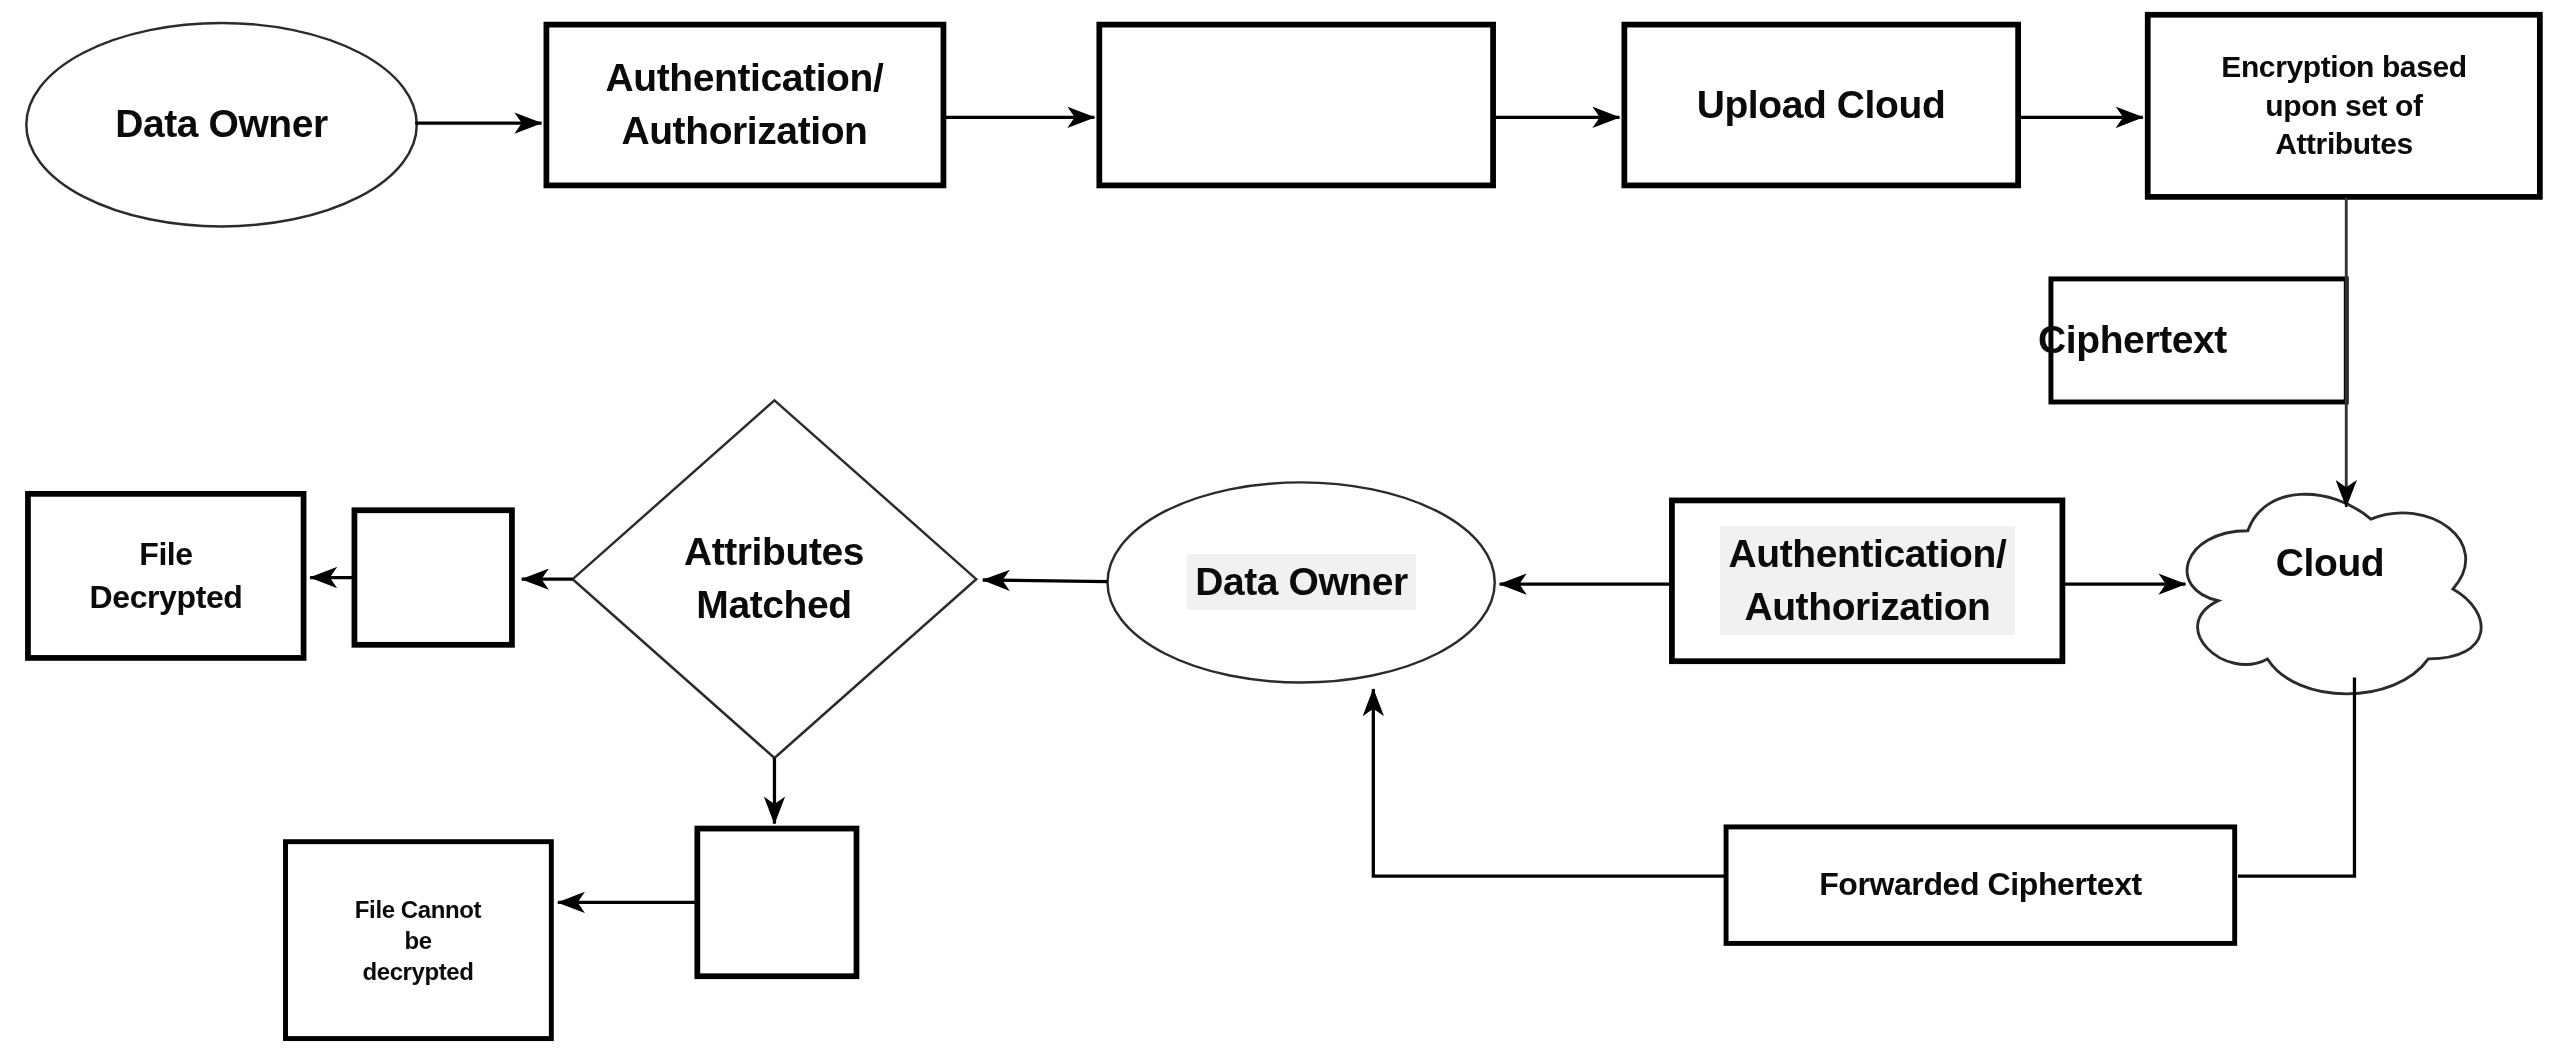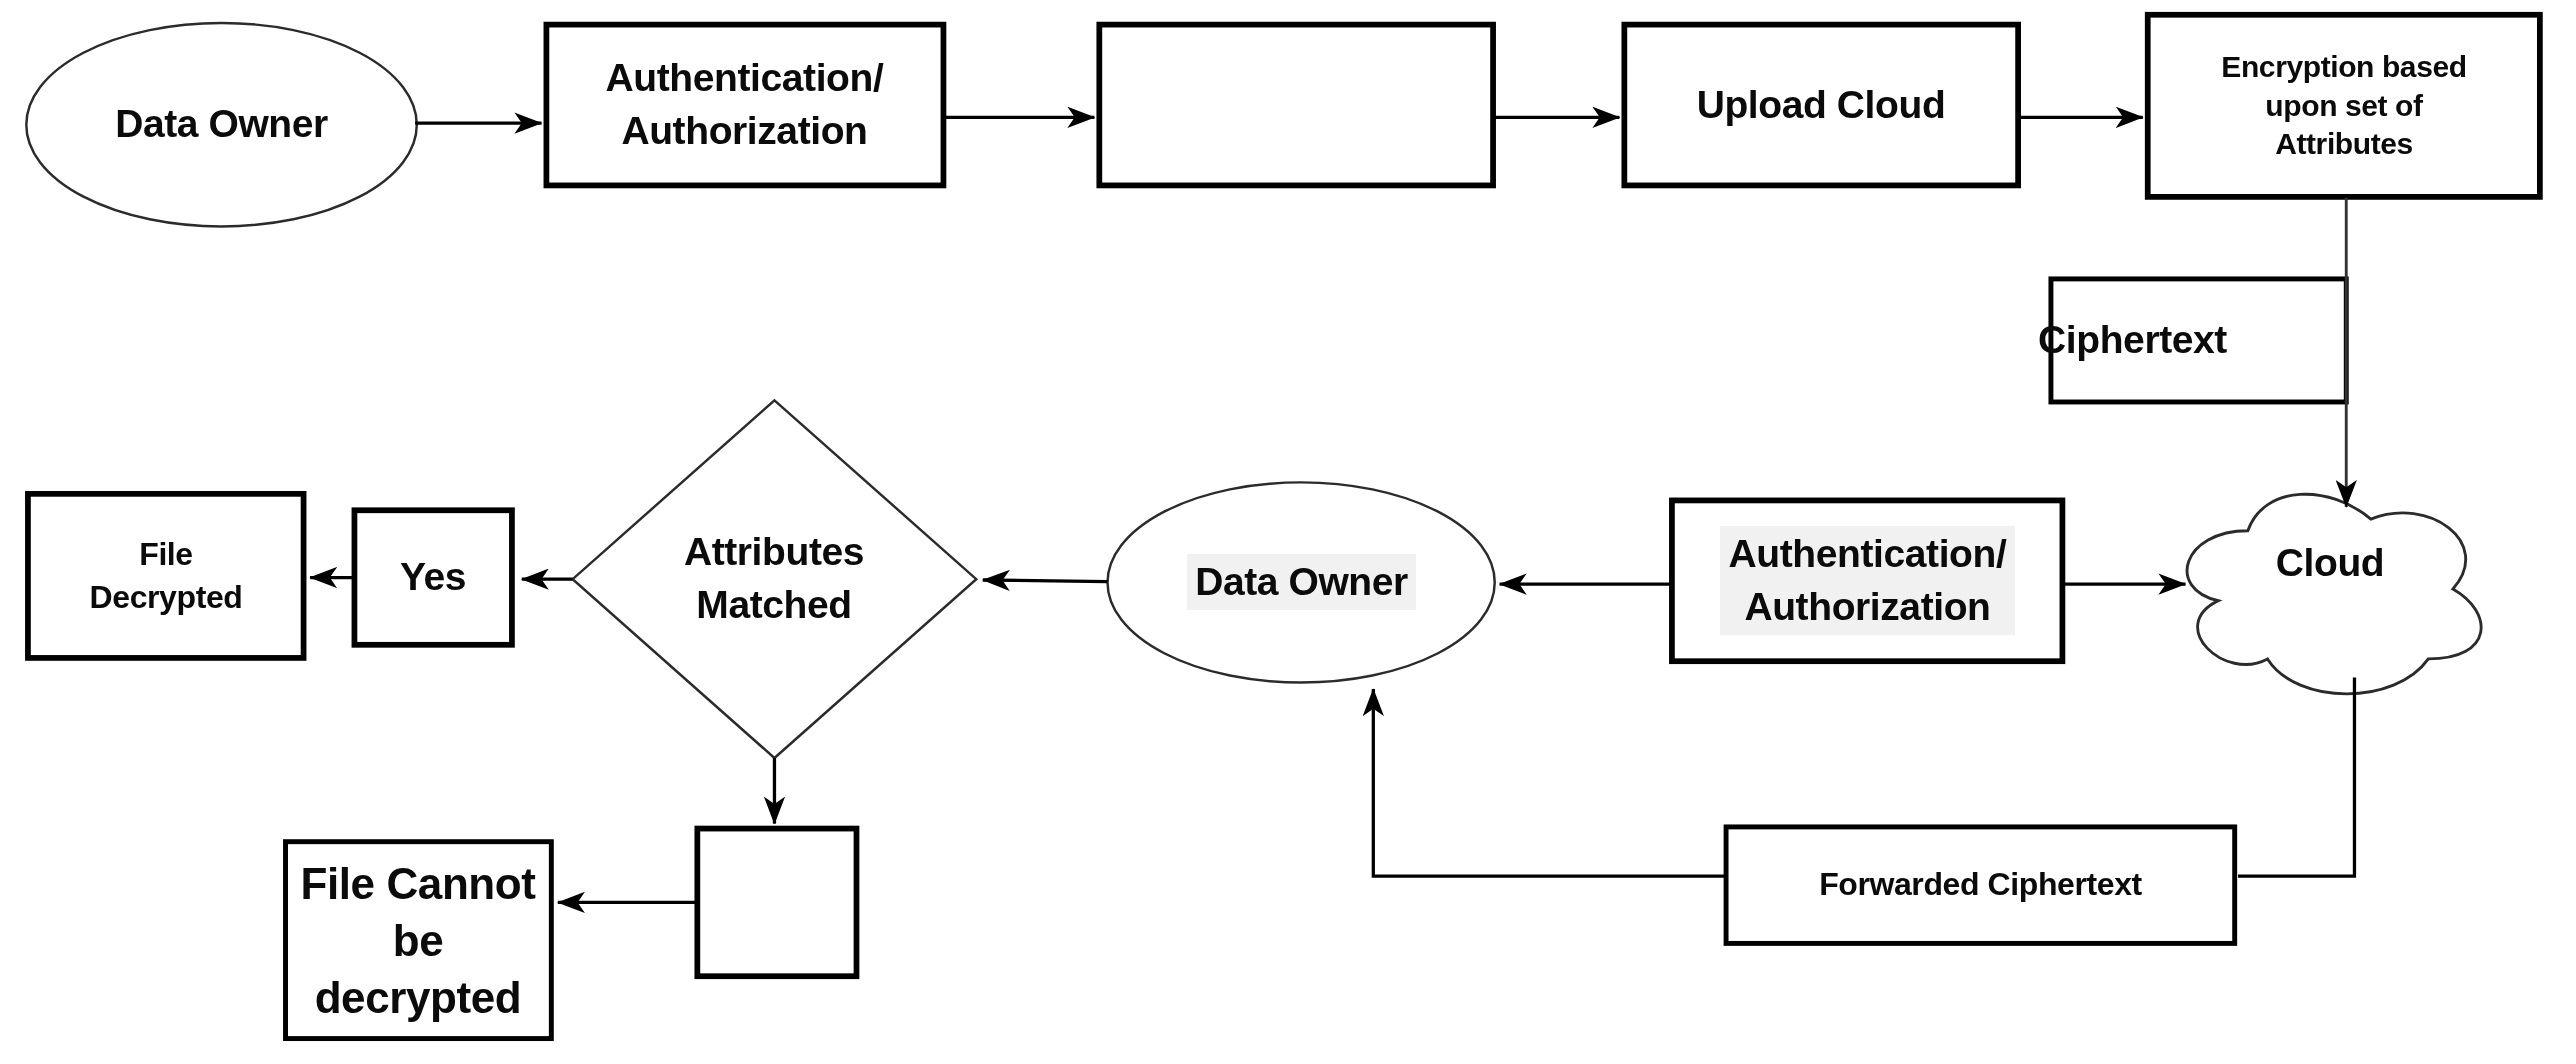--- a/index.html
+++ b/index.html
@@ -38,21 +38,21 @@
     display: inline;
   }
   .lbl .t.hl {
     background: #f1f1f1;
     box-decoration-break: clone;
     -webkit-box-decoration-break: clone;
     padding: 1.6px 8.2px;
   }
   .f48 { font-size: 39px; }
   .f46 { font-size: 32px; }
-  .f44 { font-size: 44px; line-height: 1.3; align-items: center; }
+  .f44 { font-size: 24px; line-height: 1.3; align-items: center; }
   .f43 { font-size: 30px; line-height: 1.28; }
 </style>
 </head>
 <body>
 
 <div id="stage">
 
   <svg id="shapes" viewBox="0 0 3140 1297">
     <defs>
       <marker id="ah" viewBox="0 0 34 26" refX="33" refY="13" markerWidth="34" markerHeight="26" markerUnits="userSpaceOnUse" orient="auto">
@@ -160,23 +160,20 @@
 
   <div class="lbl f48" style="left:1108px; top:482px; width:387px; height:200px;">
     <span class="t hl">Data Owner</span>
   </div>
 
   <div class="lbl f48" style="left:610px; top:459px; width:328px; height:240px;">
     <span class="t">Attributes
 Matched</span>
   </div>
 
-  <div class="lbl f48" style="left:354px; top:510px; width:158px; height:135px;">
-    <span class="t">Yes</span>
-  </div>
 
   <div class="lbl f46" style="left:28px; top:494px; width:276px; height:164px;">
     <span class="t">File
 Decrypted</span>
   </div>
 
 
   <div class="lbl f44" style="left:285px; top:842px; width:266px; height:197px;">
     <span class="t">File Cannot
 be

